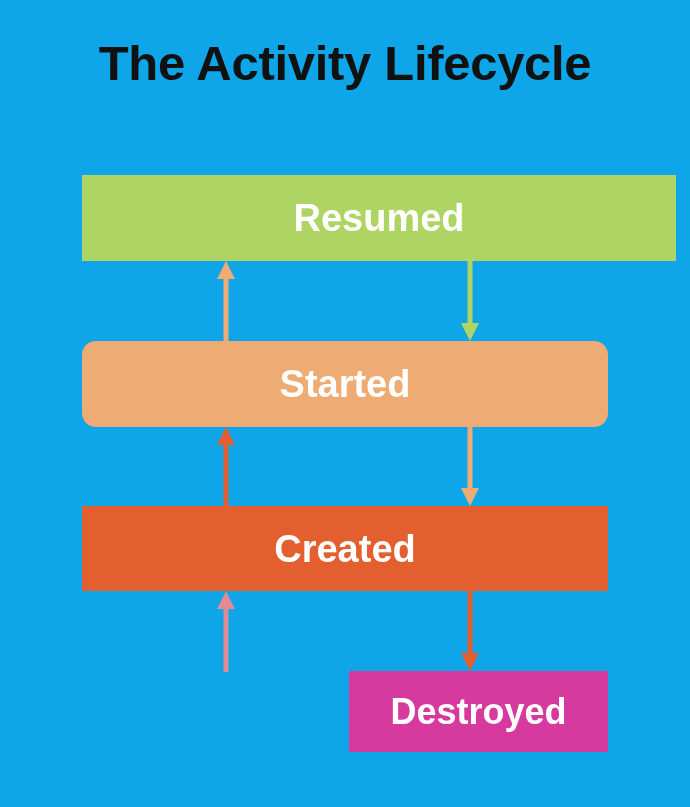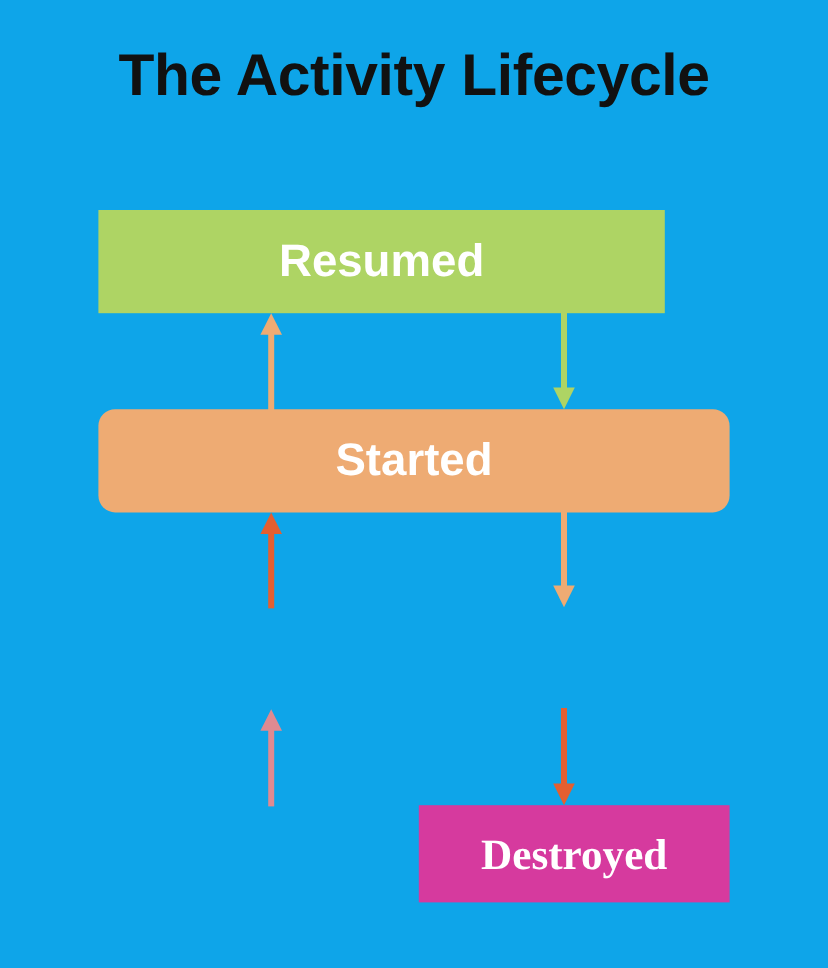--- a/index.html
+++ b/index.html
@@ -52,21 +52,21 @@
     display: block;
     color: #ffffff;
     font-weight: bold;
     text-align: center;
     white-space: nowrap;
   }
 
   #box-resumed {
     left: 82px;
     top: 175px;
-    width: 472px;
+    width: 594px;
     height: 86px;
     background: #aed464;
   }
   #box-started {
     left: 82px;
     top: 341px;
     width: 526px;
     height: 86px;
     background: #eeab73;
     border-radius: 14px;
@@ -84,21 +84,20 @@
     width: 262px;
     height: 81px;
     background: #e08a91;
   }
   #box-destroyed {
     left: 349px;
     top: 671px;
     width: 259px;
     height: 81px;
     background: #d63a9e;
-    font-family: Liberation Serif, serif;
   }
 
   #box-resumed .state-label,
   #box-started .state-label,
   #box-created .state-label {
     font-size: 38px;
   }
   #box-initialized .state-label,
   #box-destroyed .state-label {
     font-size: 36px;
@@ -144,20 +143,23 @@
   <svg class="arrow-svg" id="arrow-created-to-started" viewBox="0 0 32 81" width="32" height="81">
     <line x1="16" y1="81" x2="16" y2="14" stroke="#e45f30" stroke-width="5"></line>
     <polygon points="16,1 25,19 7,19" fill="#e45f30"></polygon>
   </svg>
 
   <svg class="arrow-svg" id="arrow-started-to-created" viewBox="0 0 32 81" width="32" height="81">
     <line x1="16" y1="0" x2="16" y2="67" stroke="#eeab73" stroke-width="5"></line>
     <polygon points="16,80 25,62 7,62" fill="#eeab73"></polygon>
   </svg>
 
+  <div class="state-box" id="box-created">
+    <span class="state-label">Created</span>
+  </div>
 
   <svg class="arrow-svg" id="arrow-initialized-to-created" viewBox="0 0 32 82" width="32" height="82">
     <line x1="16" y1="82" x2="16" y2="14" stroke="#e08a91" stroke-width="5"></line>
     <polygon points="16,1 25,19 7,19" fill="#e08a91"></polygon>
   </svg>
 
   <svg class="arrow-svg" id="arrow-created-to-destroyed" viewBox="0 0 32 82" width="32" height="82">
     <line x1="16" y1="0" x2="16" y2="68" stroke="#e45f30" stroke-width="5"></line>
     <polygon points="16,81 25,63 7,63" fill="#e45f30"></polygon>
   </svg>

